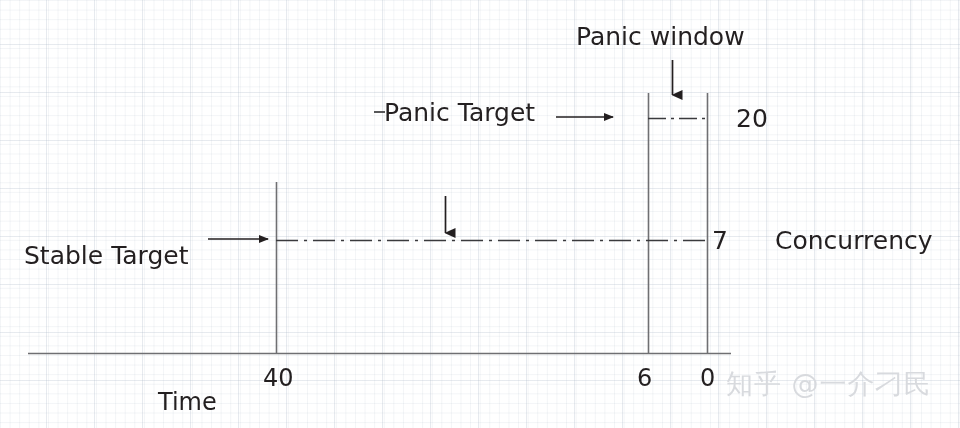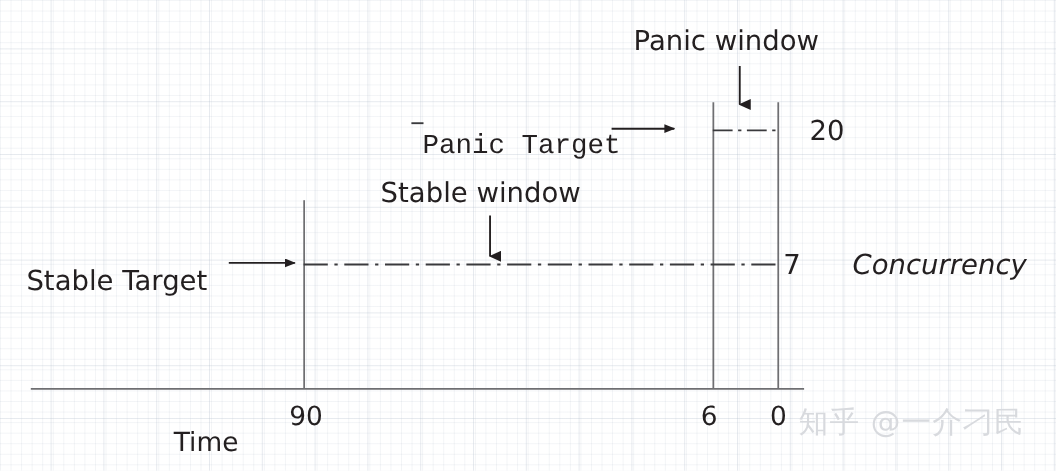--- a/index.html
+++ b/index.html
@@ -85,33 +85,32 @@
 
     <line x1="556" y1="117" x2="613" y2="117" stroke="#231f20" stroke-width="1.7" marker-end="url(#arrowRight)"></line>
 
     <line x1="445.5" y1="196" x2="445.5" y2="233" stroke="#231f20" stroke-width="1.7" marker-end="url(#arrowDown)"></line>
 
     <line x1="672.5" y1="60" x2="672.5" y2="95" stroke="#231f20" stroke-width="1.7" marker-end="url(#arrowDown)"></line>
   </svg>
 
   <div class="lbl lbl-lg" style="left:576px; top:24px;">Panic window</div>
 
-  <div class="lbl lbl-lg" style="left:384px; top:120px;font-family:Liberation Mono, monospace;">Panic Target</div>
+  <div class="lbl lbl-lg" style="left:384px; top:100px;">Panic Target</div>
 
-  <div class="lbl lbl-lg" style="left:346px; top:163px;">Stable window</div>
 
   <div class="lbl lbl-lg" style="left:24px; top:227px;margin-top:16px;">Stable Target</div>
 
   <div class="lbl lbl-lg" style="left:716px; top:106px;margin-left:20px;">20</div>
 
   <div class="lbl lbl-lg" style="left:712px; top:228px;">7</div>
 
-  <div class="lbl lbl-lg" style="left:775px; top:228px;font-style:italic;">Concurrency</div>
+  <div class="lbl lbl-lg" style="left:775px; top:228px;">Concurrency</div>
 
-  <div class="lbl lbl-md" style="left:263px; top:366px;">90</div>
+  <div class="lbl lbl-md" style="left:263px; top:366px;">40</div>
 
   <div class="lbl lbl-md" style="left:637px; top:366px;">6</div>
 
   <div class="lbl lbl-md" style="left:700px; top:366px;">0</div>
 
   <div class="lbl lbl-md" style="left:158px; top:390px;">Time</div>
 
   <div class="watermark" style="left:726px; top:366px;">知乎 @一介刁民</div>
 
 </div>

